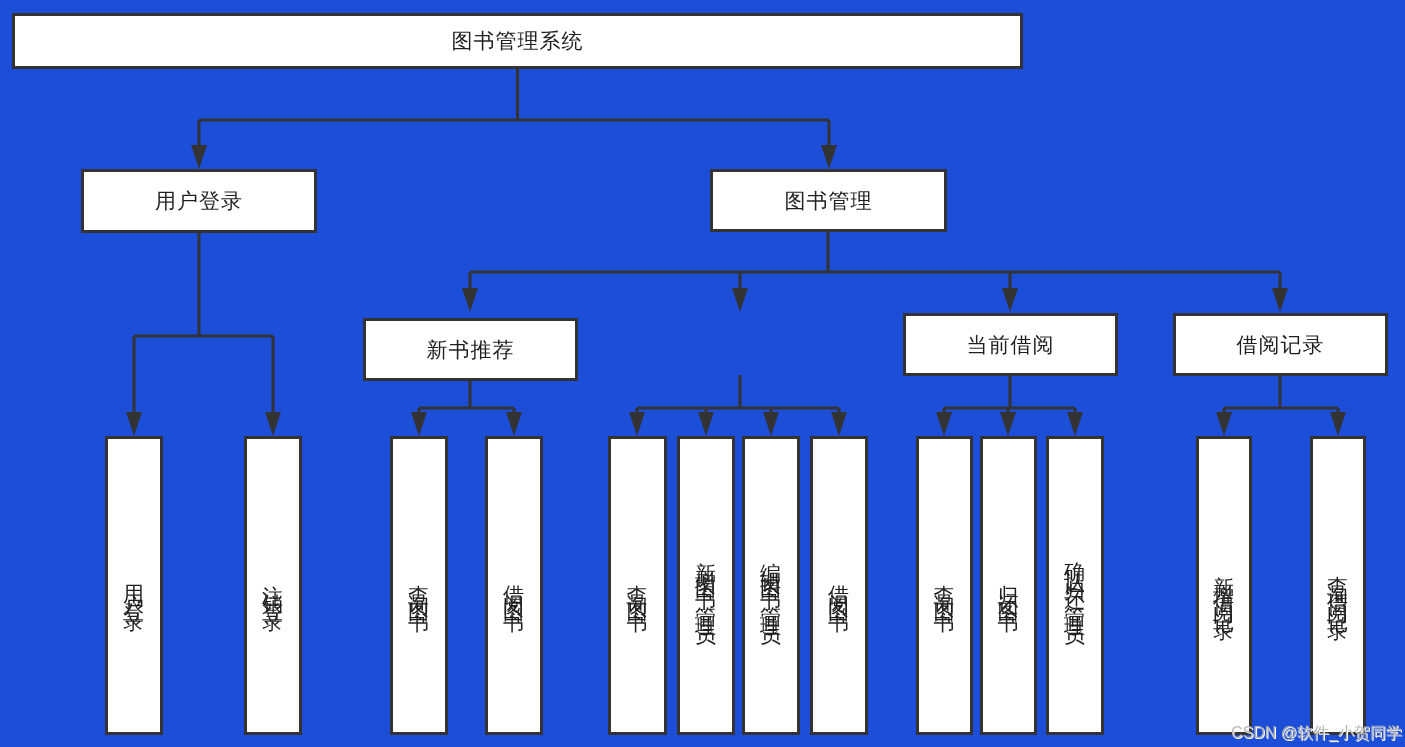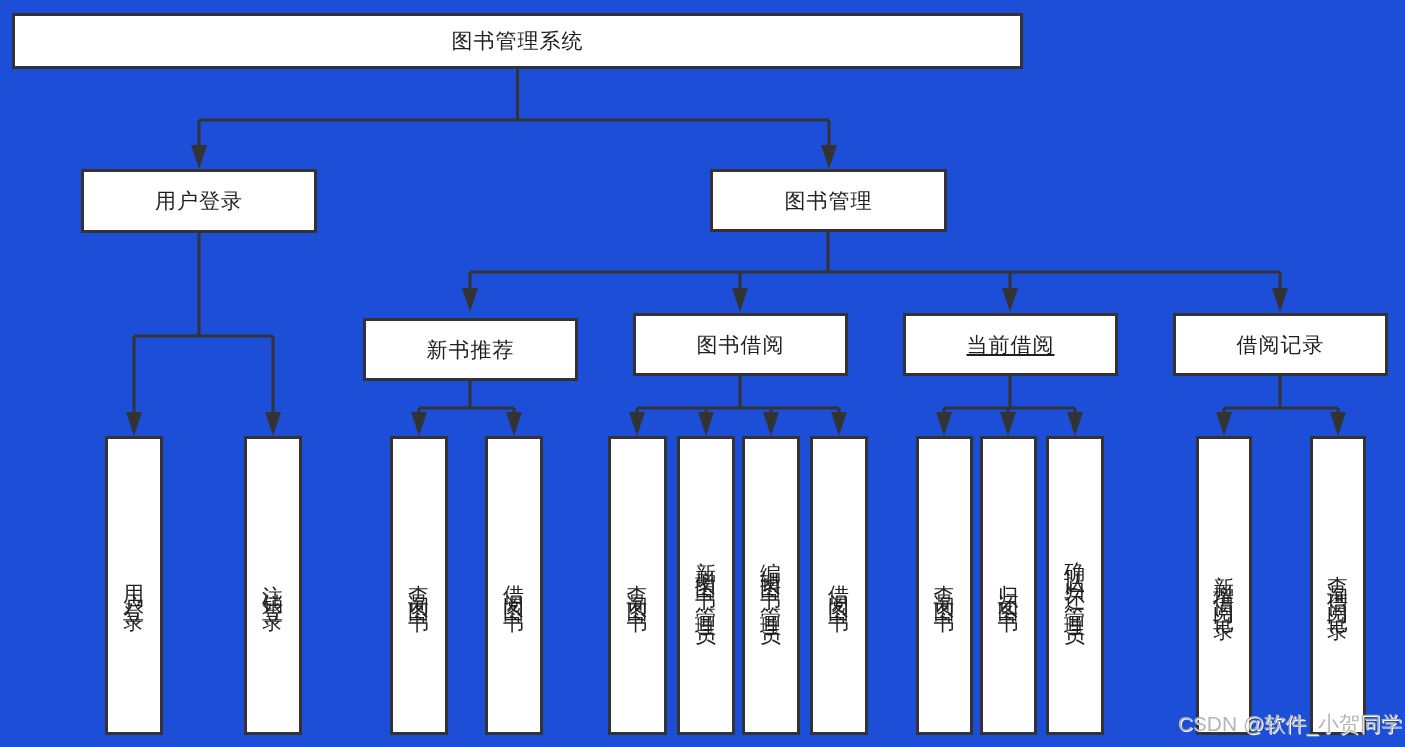--- a/index.html
+++ b/index.html
@@ -44,41 +44,41 @@
     letter-spacing: 9px;
     line-height: 1;
     white-space: nowrap;
   }
   
   .n-root        { left: 12px;   top: 13px;  width: 1011px; height: 56px; }
   .n-user-login  { left: 81px;   top: 169px; width: 236px;  height: 64px; }
   .n-book-mgmt   { left: 710px;  top: 169px; width: 237px;  height: 63px; justify-content: center; }
   .n-new-book    { left: 363px;  top: 318px; width: 215px;  height: 63px; }
   .n-book-borrow { left: 633px;  top: 313px; width: 215px;  height: 63px; }
-  .n-current     { left: 903px;  top: 313px; width: 215px;  height: 63px; text-decoration: underline; }
+  .n-current     { left: 903px;  top: 313px; width: 215px;  height: 63px; }
   .n-records     { left: 1173px; top: 313px; width: 215px;  height: 63px; }
   .leaf { top: 436px; height: 299px; }
   .l1  { left: 105px;  width: 58px; }
   .l2  { left: 244px;  width: 58px; }
   .l3  { left: 390px;  width: 58px; }
   .l4  { left: 485px;  width: 58px; }
   .l5  { left: 608px;  width: 59px; }
   .l6  { left: 677px;  width: 58px; }
   .l7  { left: 742px;  width: 58px; }
   .l8  { left: 810px;  width: 58px; }
   .l9  { left: 916px;  width: 57px; }
   .l10 { left: 980px;  width: 57px; }
   .l11 { left: 1046px; width: 58px; }
   .l12 { left: 1196px; width: 56px; }
   .l13 { left: 1310px; width: 56px; }
   .watermark {
     position: absolute;
     right: 3px;
-    bottom: 9px;
-    font-size: 21px;
+    bottom: 3px;
+    font-size: 16px;
     color: #b5b5b5;
     text-shadow: 1px 1px 0 #ffffff;
     z-index: 3;
     white-space: nowrap;
   }
 </style>
 </head>
 <body>
 
 <div class="canvas">
@@ -140,23 +140,20 @@
   <div class="box hbox n-user-login">
     <span>用户登录</span>
   </div>
   <div class="box hbox n-book-mgmt">
     <span>图书管理</span>
   </div>
 
   <div class="box hbox n-new-book">
     <span>新书推荐</span>
   </div>
-  <div class="box hbox n-book-borrow">
-    <span>图书借阅</span>
-  </div>
   <div class="box hbox n-current">
     <span>当前借阅</span>
   </div>
   <div class="box hbox n-records">
     <span>借阅记录</span>
   </div>
 
   <div class="box vbox leaf l1">
     <span class="vtext">用户登录</span>
   </div>

